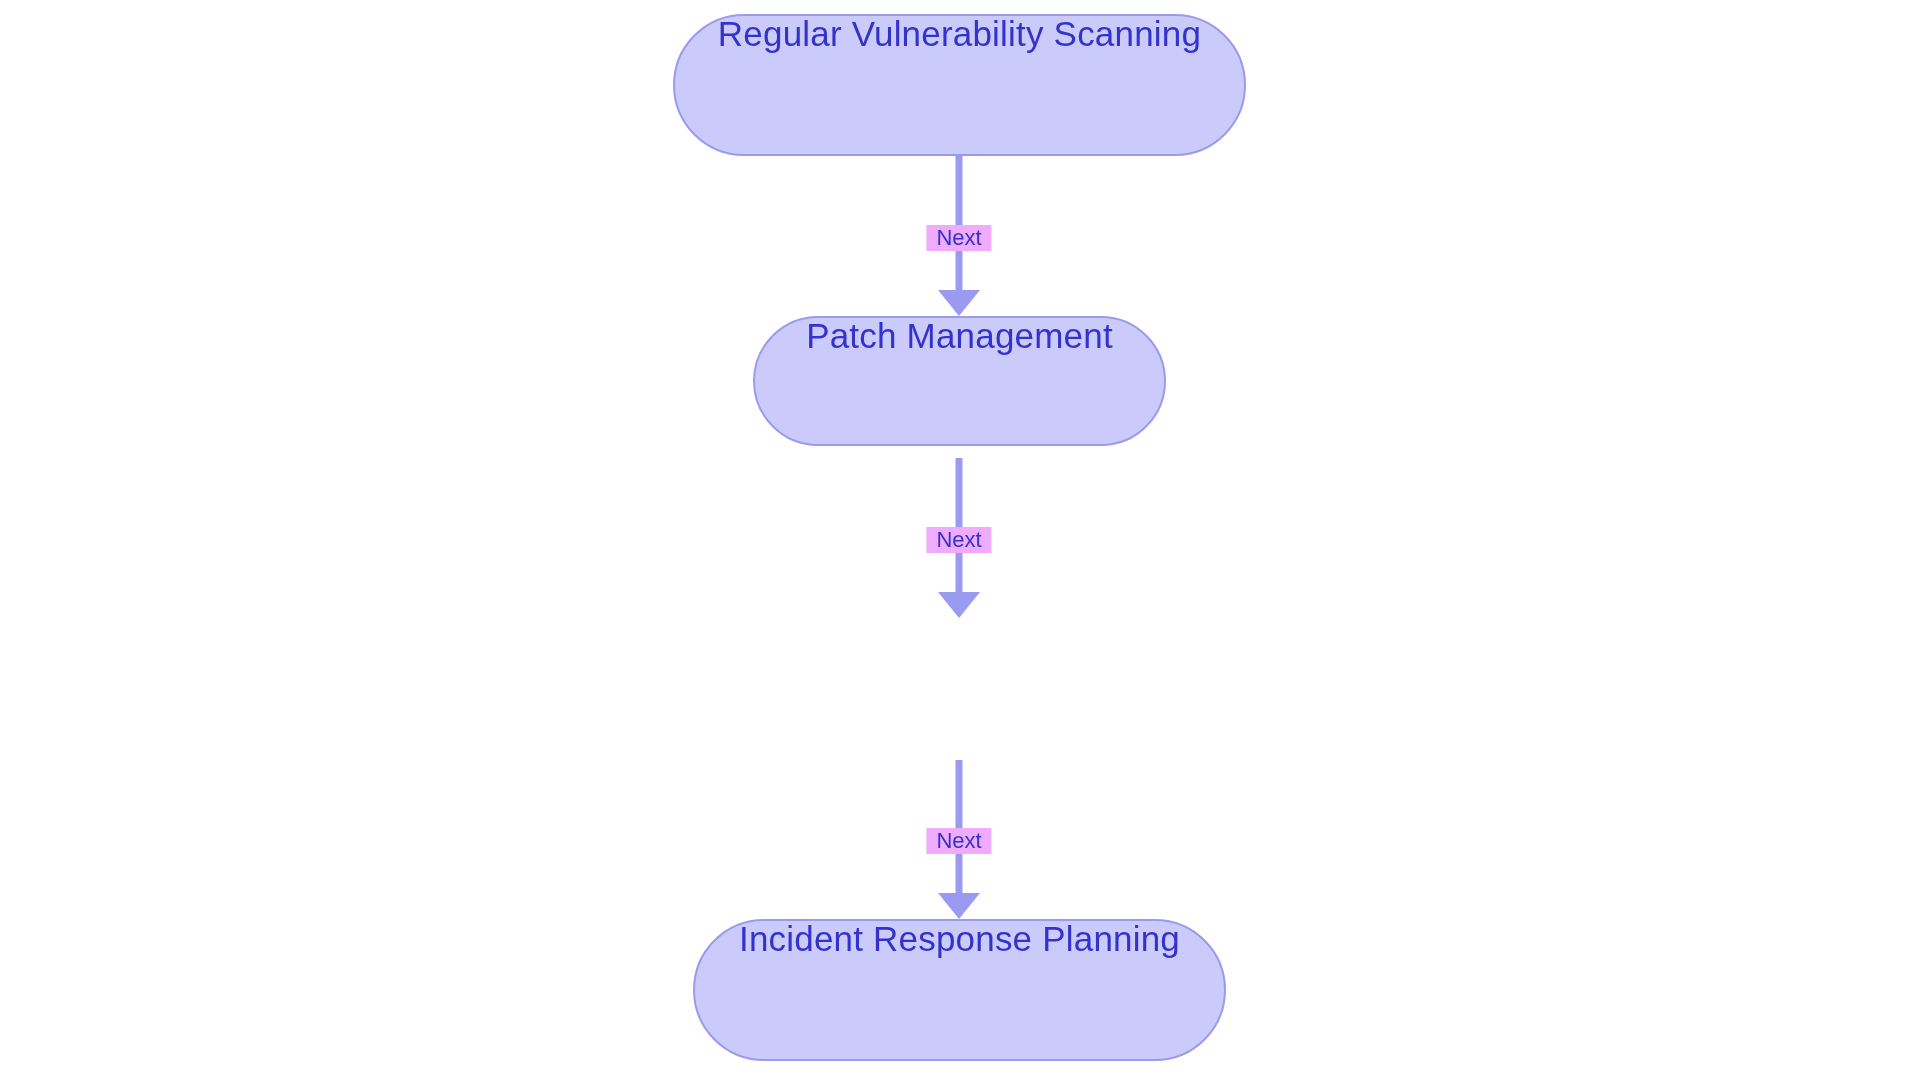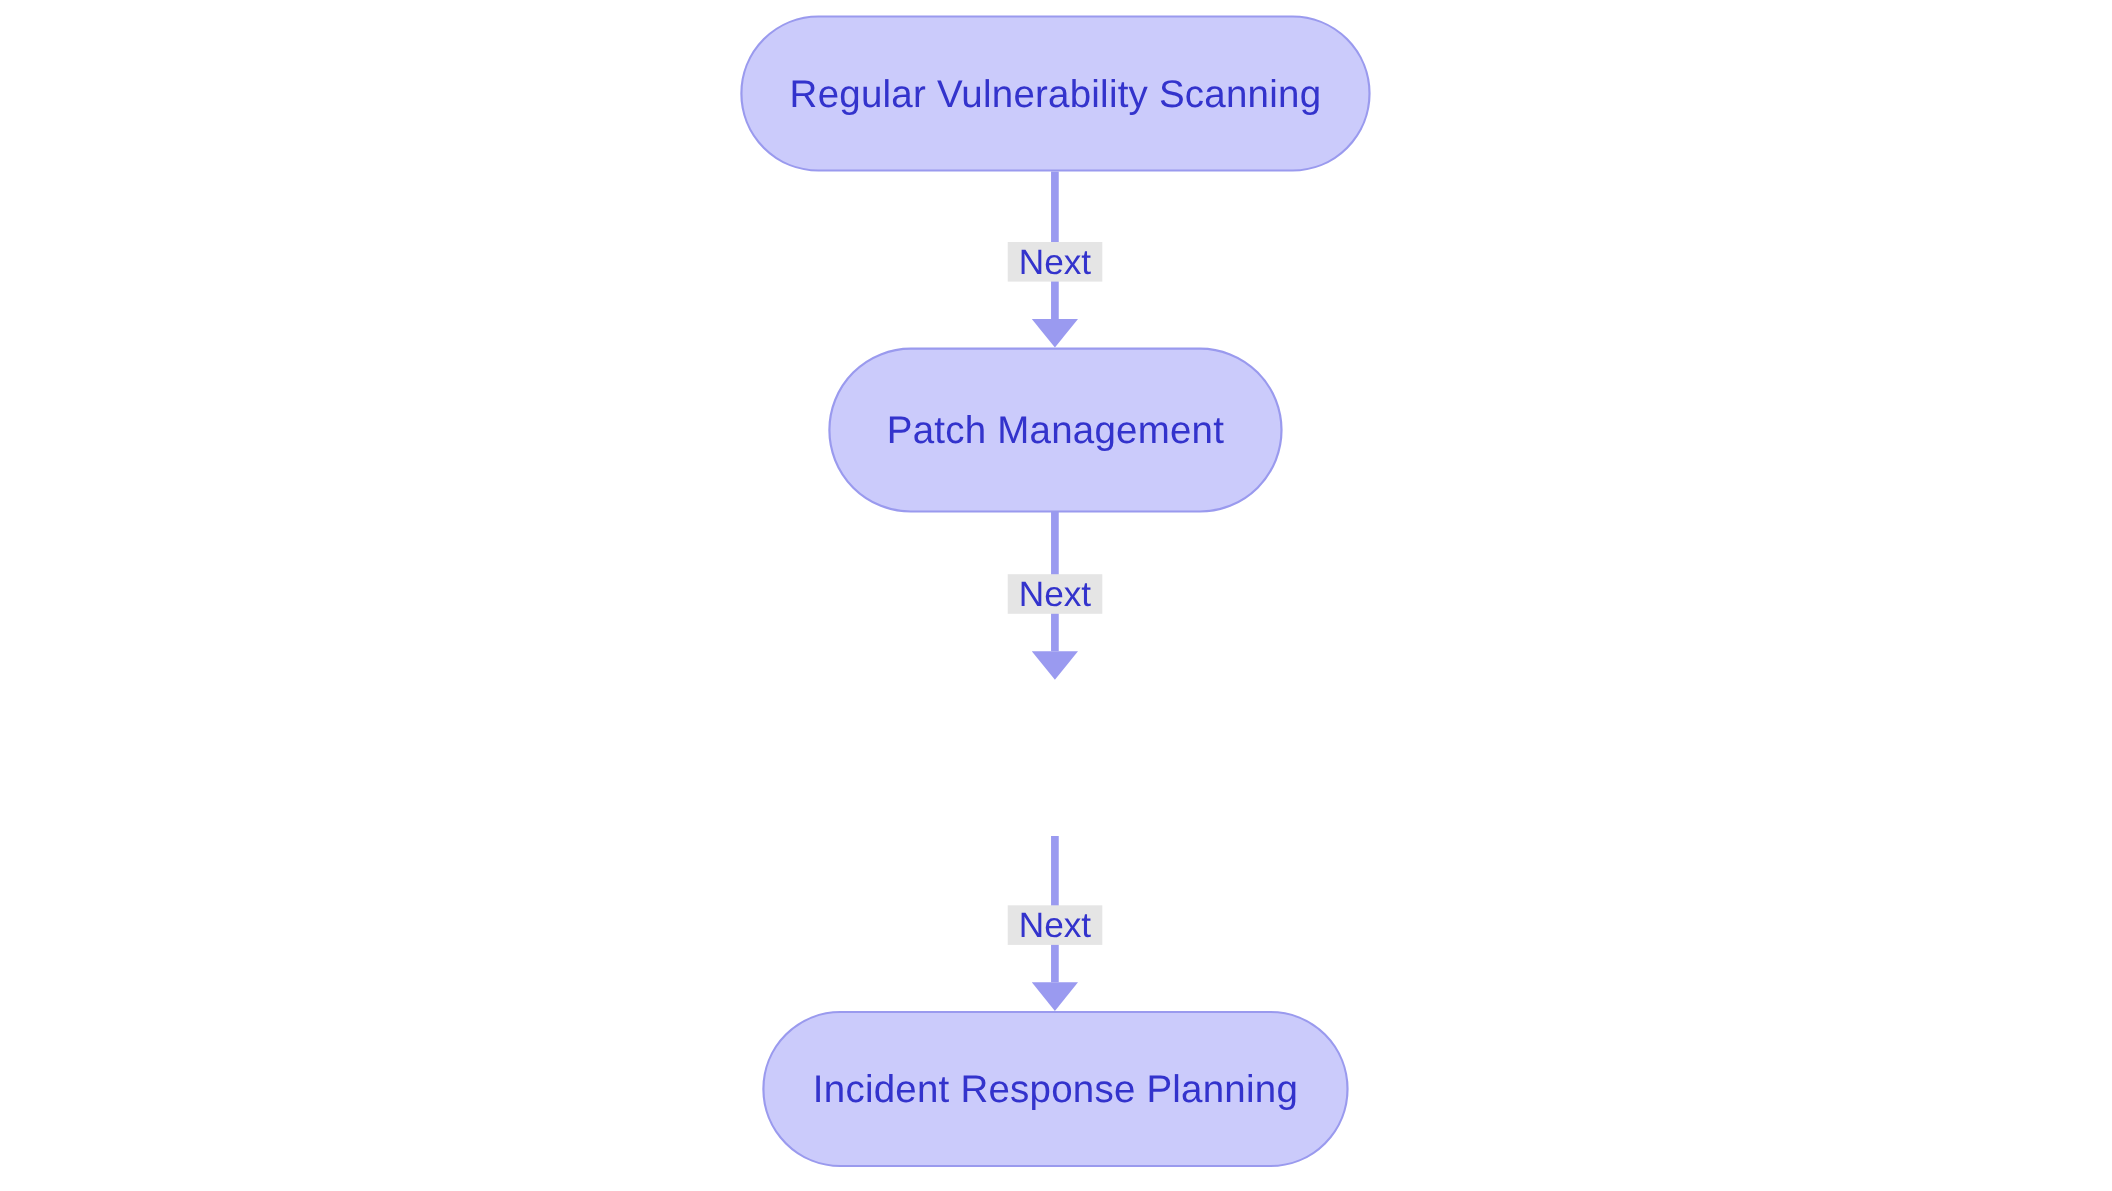--- a/index.html
+++ b/index.html
@@ -21,21 +21,21 @@
     width: 1920px;
     height: 1083px;
     background: #ffffff;
   }
 
   
   .node {
     position: absolute;
     box-sizing: border-box;
     display: flex;
-    align-items: center;
+    align-items: flex-start;
     justify-content: center;
     background: #cbcbfb;
     border: 2px solid #9a9aee;
     border-radius: 9999px;
     color: #3333cc;
     font-size: 35px;
     font-weight: 400;
     letter-spacing: 0.2px;
     line-height: 1;
     white-space: nowrap;
@@ -43,21 +43,21 @@
   }
   .node-label {
     color: #3333cc;
     font-size: 35px;
     line-height: 1;
     white-space: nowrap;
   }
 
   
   #node-0 { left: 673px;  top: 14px;   width: 573px; height: 142px; }
-  #node-1 { left: 753px;  top: 316px;  width: 413px; height: 150px; }
+  #node-1 { left: 753px;  top: 316px;  width: 413px; height: 130px; }
   #node-2 { left: 773px;  top: 618px;  width: 373px; height: 142px; }
   #node-3 { left: 693px;  top: 919px;  width: 533px; height: 142px; }
 
   
   .edge {
     position: absolute;
     left: 0;
     top: 0;
     width: 1920px;
     height: 1083px;
@@ -70,25 +70,25 @@
     fill: none;
   }
   .edge-head {
     fill: #9a9af0;
     stroke: none;
   }
 
   .edge-label {
     position: absolute;
     color: #3333cc;
-    font-size: 32px;
+    font-size: 22px;
     line-height: 1;
     white-space: nowrap;
     transform: translate(-50%, -50%);
-    background: #e5e5e5;
+    background: #f0abfc;
     padding: 2px 10px;
     user-select: none;
   }
   #edge-label-0 { left: 959px; top: 238px; }
   #edge-label-1 { left: 959px; top: 540px; }
   #edge-label-2 { left: 959px; top: 841px; }
 </style>
 </head>
 <body>
 

